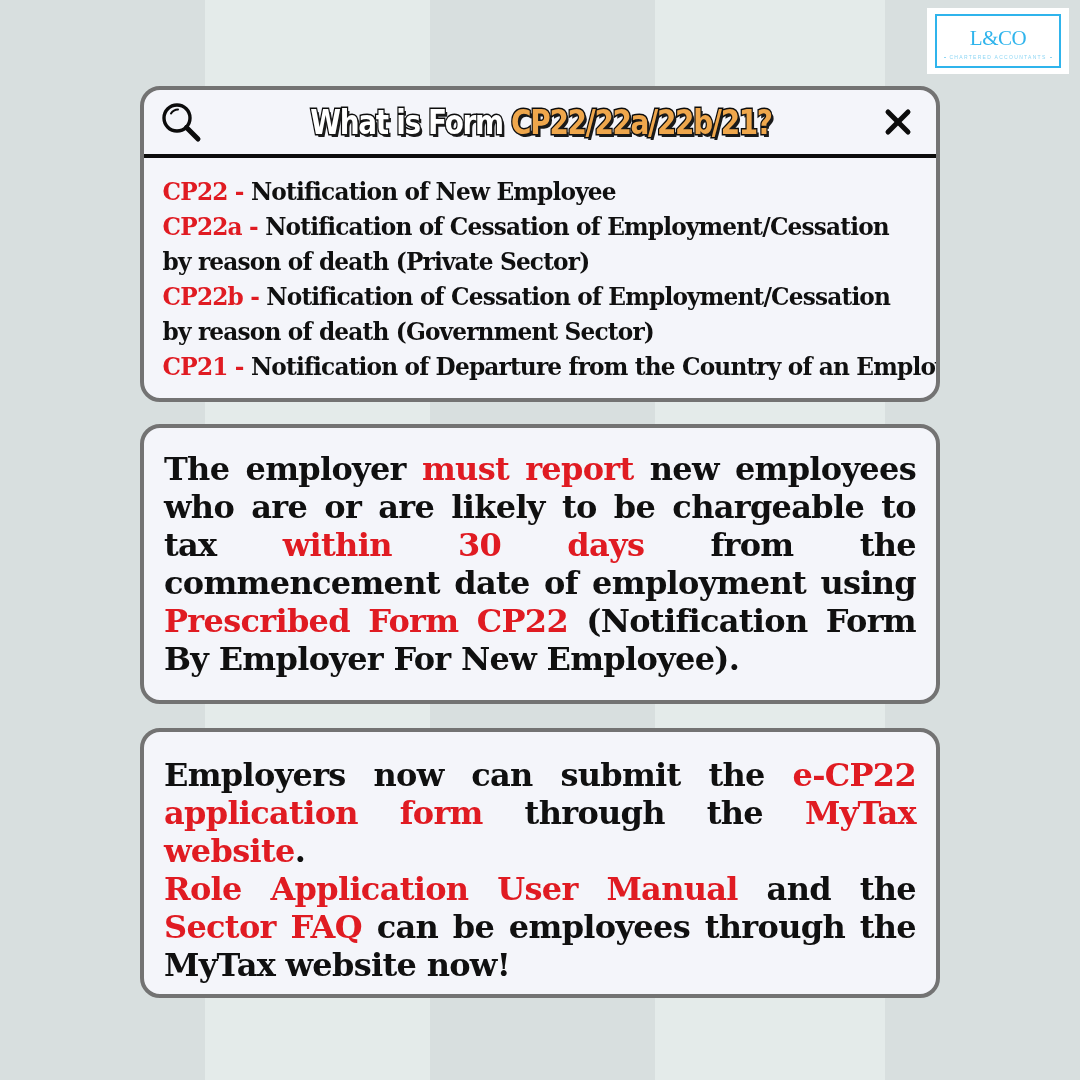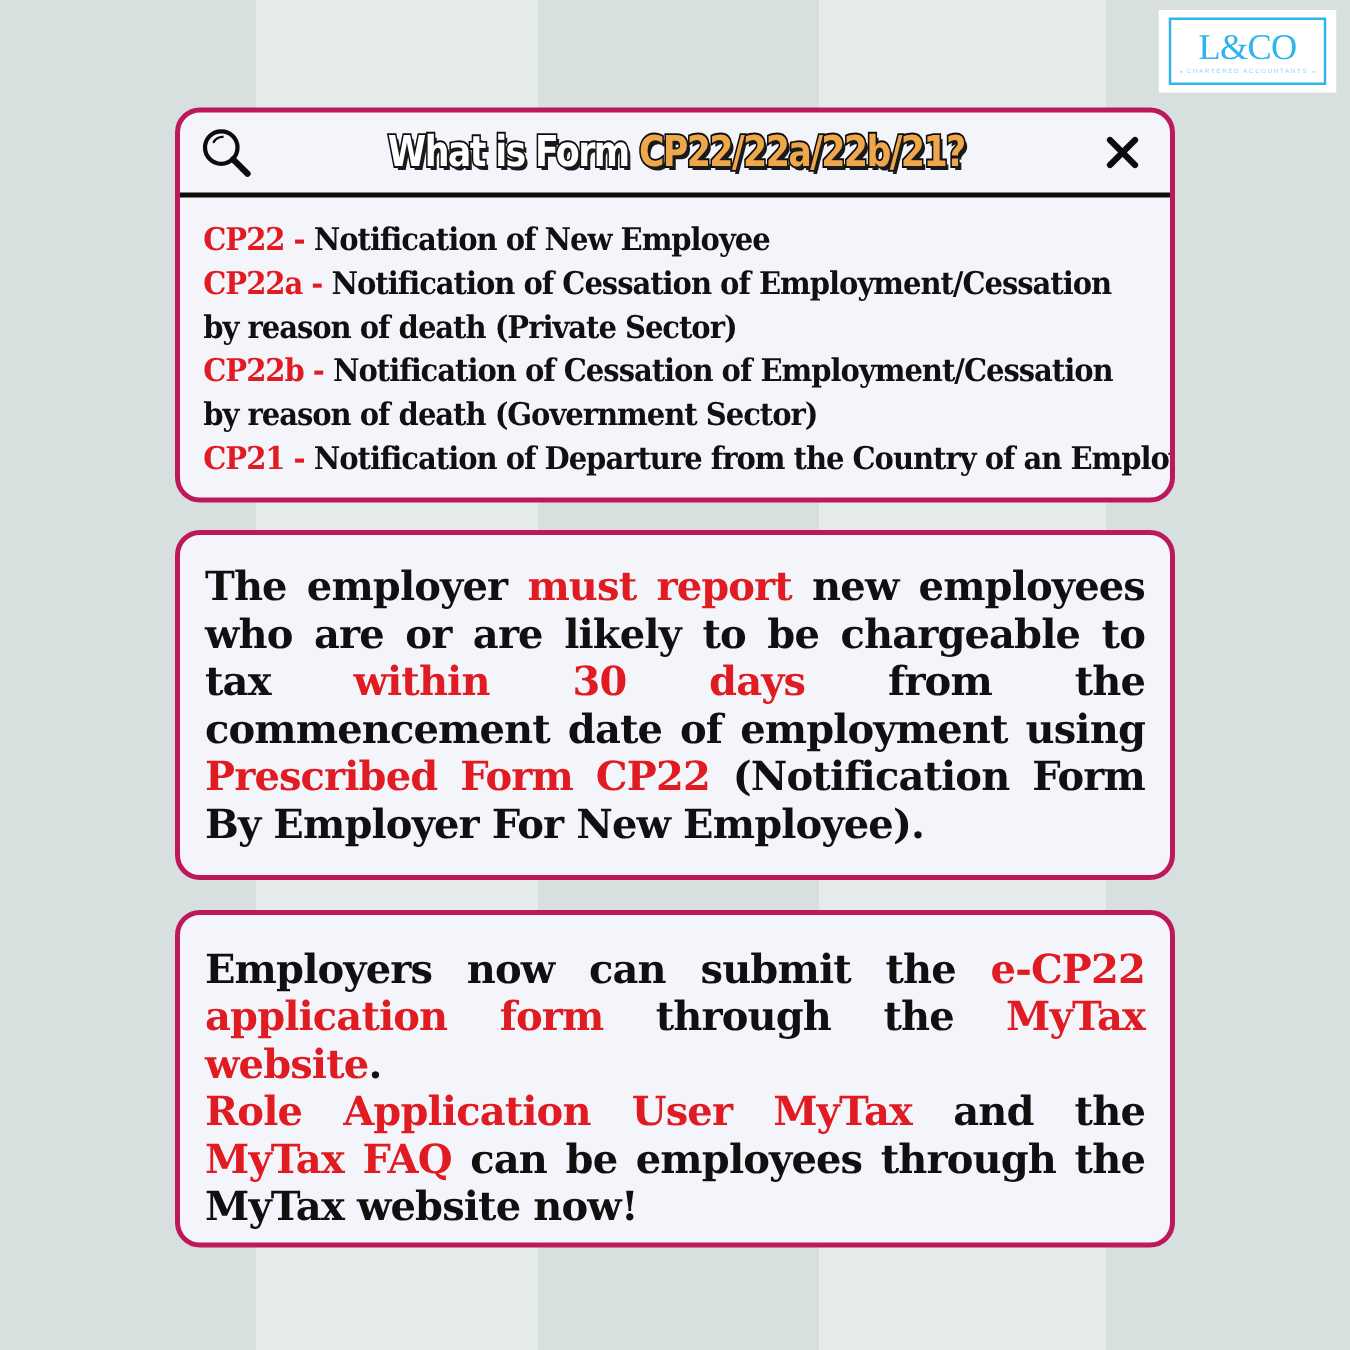--- a/index.html
+++ b/index.html
@@ -46,21 +46,21 @@
     height: 54px;
     border: 2px solid #2fb4ec;
     display: flex;
     flex-direction: column;
     align-items: center;
     justify-content: center;
     padding-top: 2px;
   }
   #logo-word {
     font-family: "Liberation Serif", serif;
-    font-size: 29px;
+    font-size: 21px;
     line-height: 29px;
     color: #2fb4ec;
     letter-spacing: -0.5px;
   }
   #logo-tagline-row {
     display: flex;
     align-items: center;
     gap: 3px;
     margin-top: 1px;
     width: 108px;
@@ -77,21 +77,21 @@
     color: #8fd6f4;
     white-space: nowrap;
   }
 
   
   .card {
     position: absolute;
     left: 140px;
     width: 800px;
     background: #f4f5fa;
-    border: 4px solid #be185d;
+    border: 4px solid #737373;
     border-radius: 20px;
     overflow: hidden;
   }
   #card-0 { top: 86px;  height: 316px; }
   #card-1 { top: 424px; height: 280px; }
   #card-2 { top: 728px; height: 270px; }
 
   .card-header {
     height: 68px;
     border-bottom: 4px solid #0c0c0c;
@@ -194,15 +194,15 @@
   </div>
 </div>
 
 <div class="card" id="card-1">
   <div class="card-body" id="body-1"><span>The employer </span><span class="red">must report</span><span> new employees who are or are likely to be chargeable to tax </span><span class="red">within 30 days</span><span> from the commencement date of employment using </span><span class="red">Prescribed Form CP22</span><span> (Notification Form By Employer For New Employee).</span></div>
 </div>
 
 <div class="card" id="card-2">
   <div class="card-body" id="body-2">
     <div><span>Employers now can submit the </span><span class="red">e-CP22 application form</span><span> through the </span><span class="red">MyTax website</span><span>.</span></div>
-    <div><span class="red">Role Application User MyTax</span><span> and the </span><span class="red">MyTax FAQ</span><span> can be employees through the MyTax website now!</span></div>
+    <div><span class="red">Role Application User Manual</span><span> and the </span><span class="red">Sector FAQ</span><span> can be employees through the MyTax website now!</span></div>
   </div>
 </div>
 
 </body></html>

